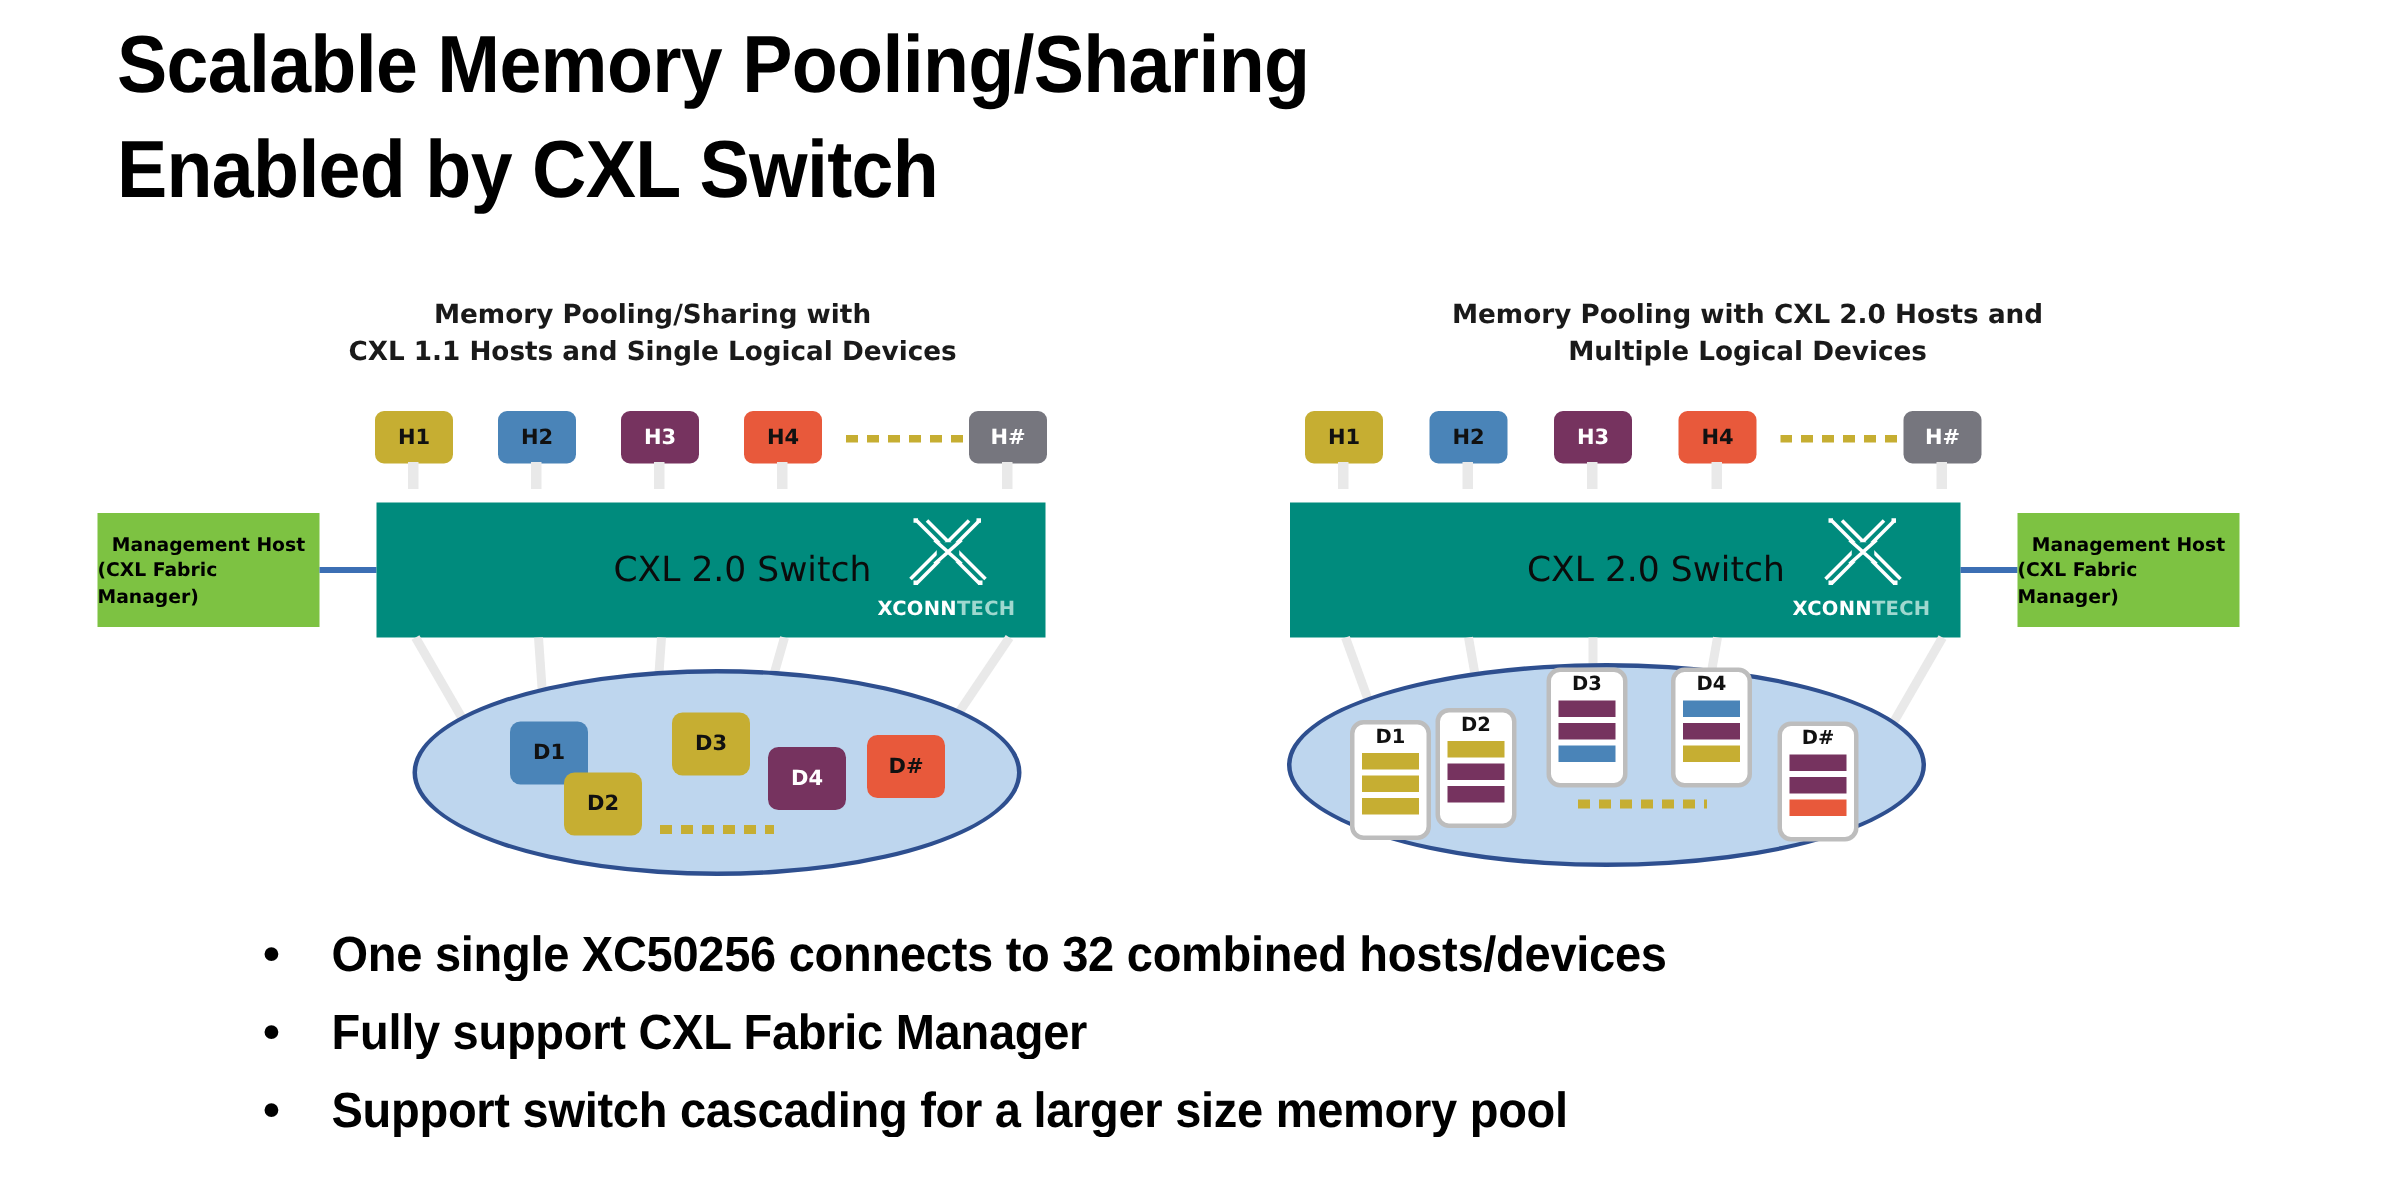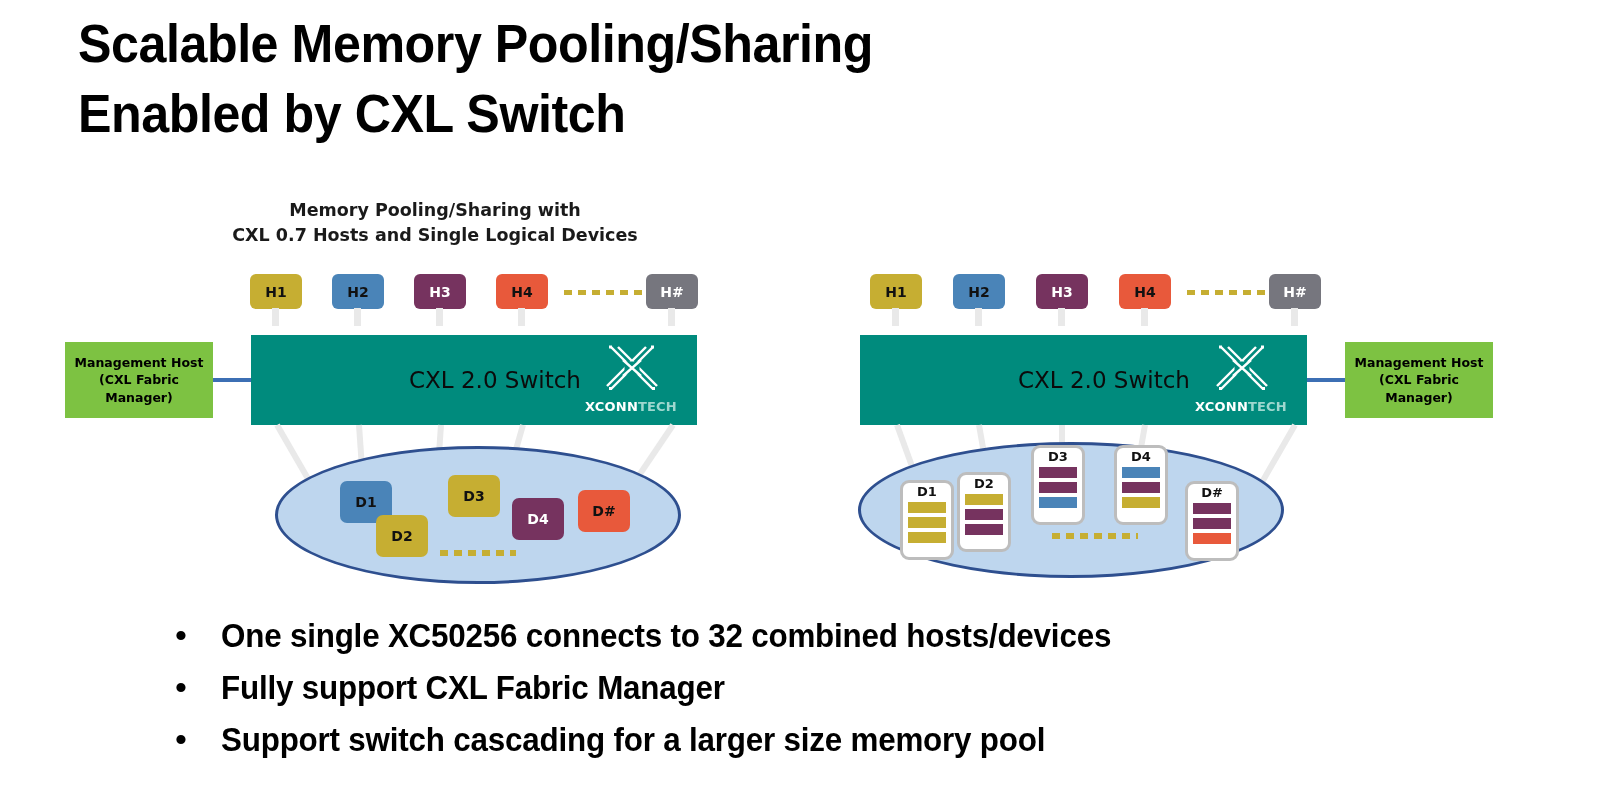--- a/index.html
+++ b/index.html
@@ -143,21 +143,20 @@
     background: #7dc242;
     display: flex;
     flex-direction: column;
     align-items: center;
     justify-content: center;
     font-family: "DejaVu Sans", sans-serif;
     font-size: 12.5px;
     font-weight: bold;
     line-height: 1.4;
     color: #000000;
-    text-align: center;
   }
   .mgmt-link {
     position: absolute;
     top: 188px;
     height: 4px;
     background: #3c6fb4;
   }
 
   
   .pool {
@@ -251,21 +250,21 @@
 </style>
 </head>
 <body>
 
 <div id="slide-title">Scalable Memory Pooling/Sharing
 Enabled by CXL Switch</div>
 
 <div class="panel" id="panel-left">
 
   <div class="panel-caption">Memory Pooling/Sharing with
-CXL 0.7 Hosts and Single Logical Devices</div>
+CXL 1.1 Hosts and Single Logical Devices</div>
 
   <div class="host-row">
     <div class="host" style="left:190px;background:#c6ae32">
       <span>H1</span>
     </div>
     <div class="host-stem" style="left:212px"></div>
 
     <div class="host" style="left:272px;background:#4a84b8">
       <span>H2</span>
     </div>
@@ -344,20 +343,22 @@
     <span style="color:#fff">D4</span>
   </div>
   <div class="dev" style="left:518px;top:300px;width:52px;height:42px;background:#e8593b">
     <span>D#</span>
   </div>
   <div class="dev-dots" style="left:380px;top:360px;width:76px"></div>
 </div>
 
 <div class="panel" id="panel-right">
 
+  <div class="panel-caption">Memory Pooling with CXL 2.0 Hosts and
+Multiple Logical Devices</div>
 
   <div class="host-row">
     <div class="host" style="left:80px;background:#c6ae32">
       <span>H1</span>
     </div>
     <div class="host-stem" style="left:102px"></div>
 
     <div class="host" style="left:163px;background:#4a84b8">
       <span>H2</span>
     </div>

